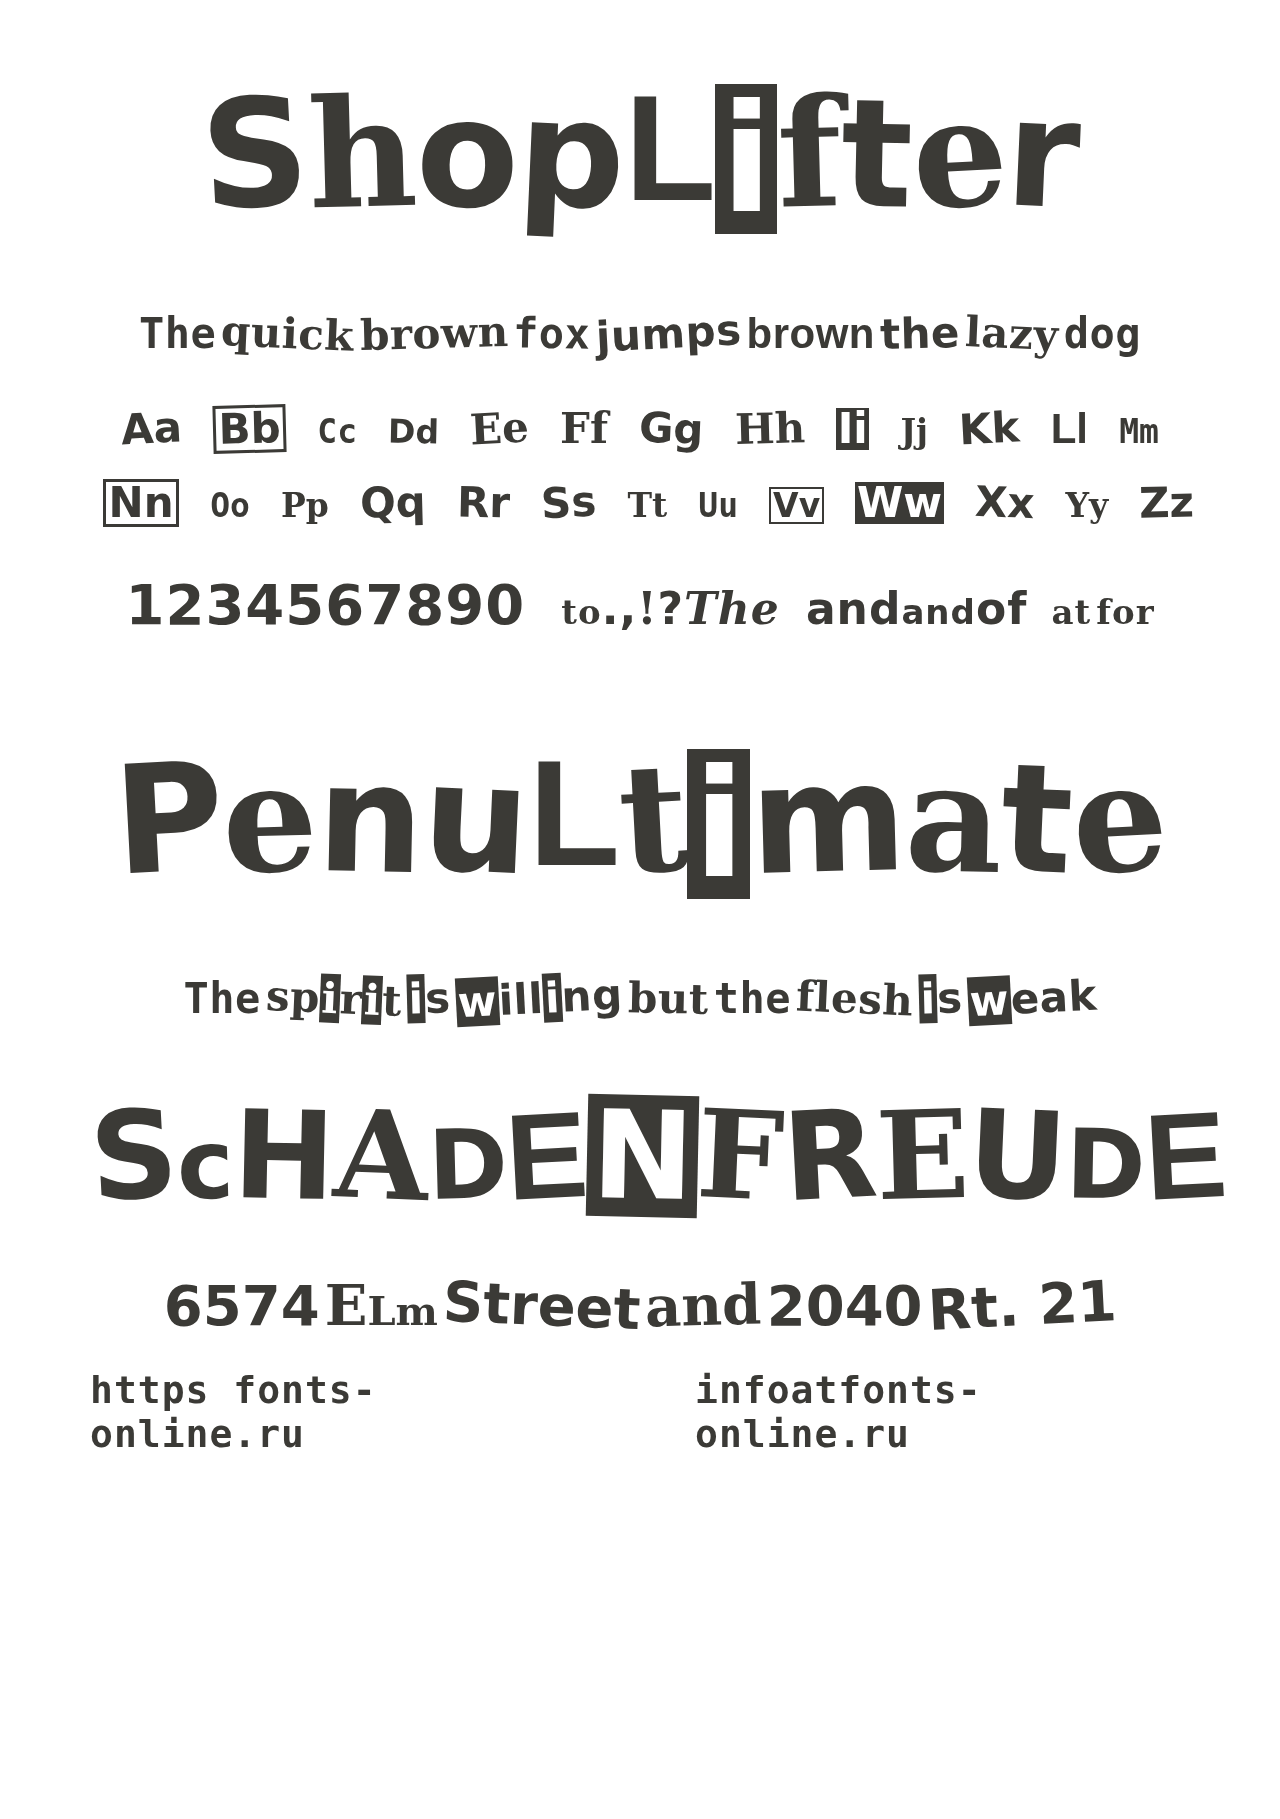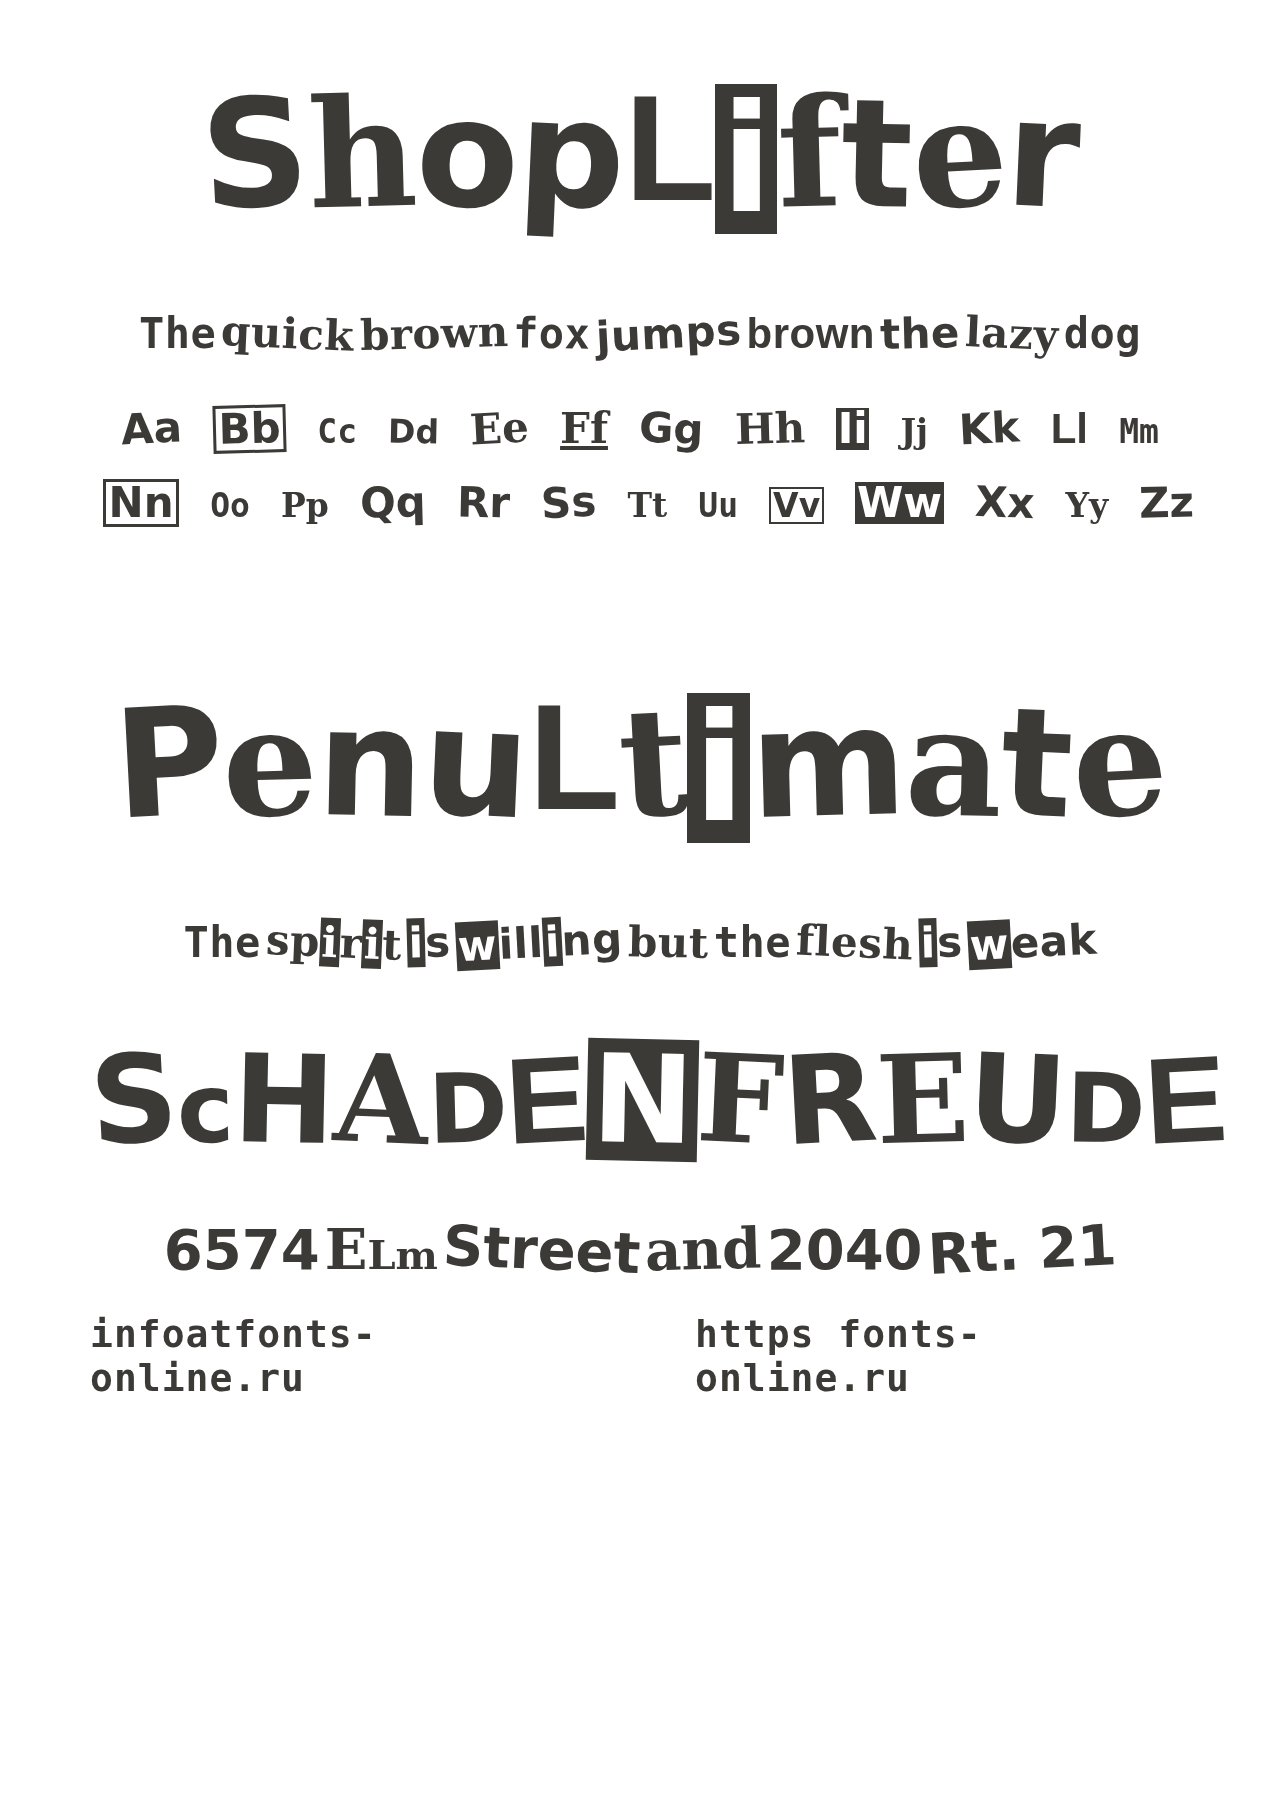--- a/index.html
+++ b/index.html
@@ -107,21 +107,21 @@
   
   .r1 { transform: rotate(-3deg); }
   .r2 { transform: rotate(2.5deg); }
   .r3 { transform: rotate(-1.5deg); }
   .r4 { transform: rotate(1.2deg); }
   .up { position: relative; top: -6px; }
   .dn { position: relative; top: 5px; }
   .serif { font-family: "DejaVu Serif", serif; }
   .mono { font-family: "DejaVu Sans Mono", monospace; }
   .cond { font-family: "Liberation Sans", sans-serif; }
-  .light { font-weight: 400; text-decoration: underline; }
+  .light { font-weight: 400; }
 </style>
 </head>
 <body>
 
 <div class="sheet">
 
   <div class="row headline" id="headline-1">
     <span class="glyph r1">S</span><span class="glyph serif r3">h</span><span class="glyph r4">o</span><span class="glyph r2">p</span><span class="glyph cond up">L</span><span class="glyph inv dn">i</span><span class="glyph serif r3">f</span><span class="glyph r4">t</span><span class="glyph serif r1">e</span><span class="glyph r2">r</span>
     
   </div>
@@ -172,20 +172,30 @@
     <span class="pair"><span class="glyph small mono">Uu</span></span>
     <span class="pair"><span class="glyph boxed small">Vv</span></span>
     <span class="pair"><span class="glyph inv">Ww</span></span>
     <span class="pair"><span class="glyph r2">Xx</span></span>
     <span class="pair"><span class="glyph small serif">Yy</span></span>
     <span class="pair"><span class="glyph r3">Zz</span></span>
   </div>
 
   <div class="spacer-md"></div>
 
+  <div class="row numerals">
+    <span class="glyph">1234567890</span>
+    <span style="display:inline-block;width:26px"></span>
+    <span class="glyph small serif">to</span><span class="glyph mid">.</span><span class="glyph mid">,</span><span class="glyph mid serif">!</span><span class="glyph mid">?</span><span class="glyph mid serif" style="font-style:italic">The</span>
+    <span style="display:inline-block;width:16px"></span>
+    <span class="glyph mid">and</span><span class="glyph small">and</span><span class="glyph mid">of</span>
+    <span style="display:inline-block;width:14px"></span>
+    <span class="glyph small serif">at</span>
+    <span class="glyph small serif">for</span>
+  </div>
 
   <div class="spacer-lg"></div>
 
   <div class="row headline" id="headline-2">
     <span class="glyph r1">P</span><span class="glyph serif r3">e</span><span class="glyph r4">n</span><span class="glyph r2">u</span><span class="glyph cond up">L</span><span class="glyph serif r1">t</span><span class="glyph inv dn">i</span><span class="glyph r3">m</span><span class="glyph serif r4">a</span><span class="glyph r2">t</span><span class="glyph serif r1">e</span>
     
   </div>
 
   <div class="spacer-lg"></div>
 
@@ -215,17 +225,17 @@
     <span class="glyph">6574</span>
     <span class="glyph serif">E<span class="sm">L</span><span class="sm">m</span></span>
     <span class="glyph r2">Street</span>
     <span class="glyph serif r3">and</span>
     <span class="glyph">2040</span>
     <span class="glyph r1">Rt. 21</span>
     
   </div>
 
   <div class="footer">
+    <span class="glyph mono">https fonts-online.ru</span>
     <span class="glyph mono">infoatfonts-online.ru</span>
-    <span class="glyph mono">https fonts-online.ru</span>
   </div>
 
 </div>
 
 </body></html>

